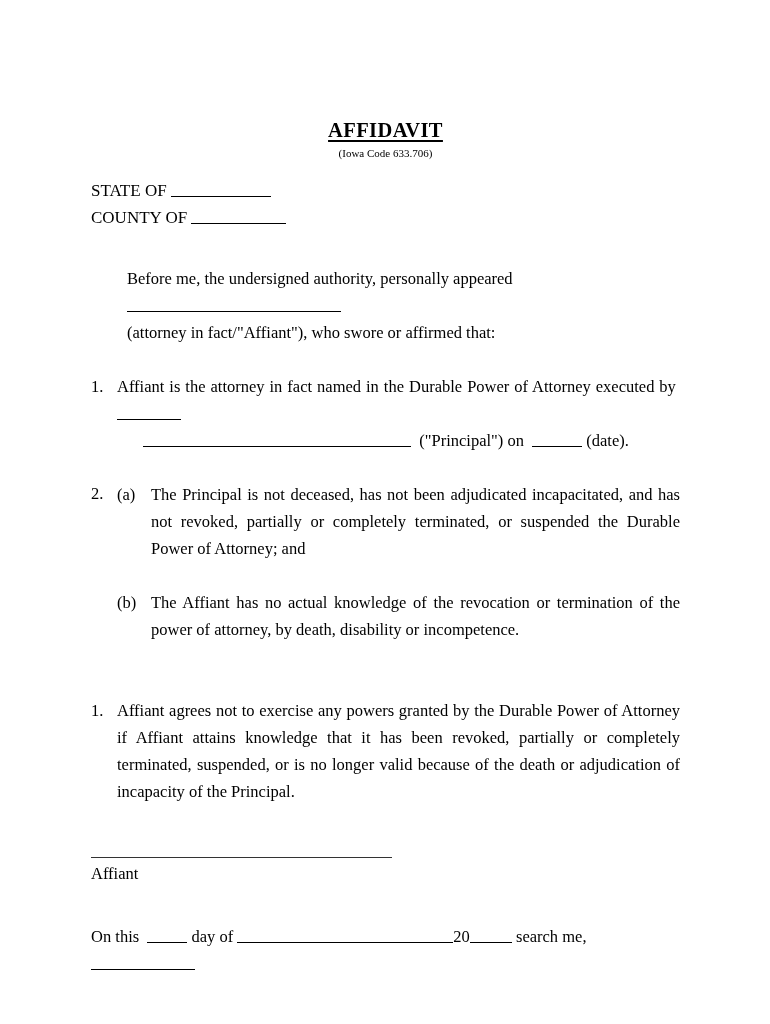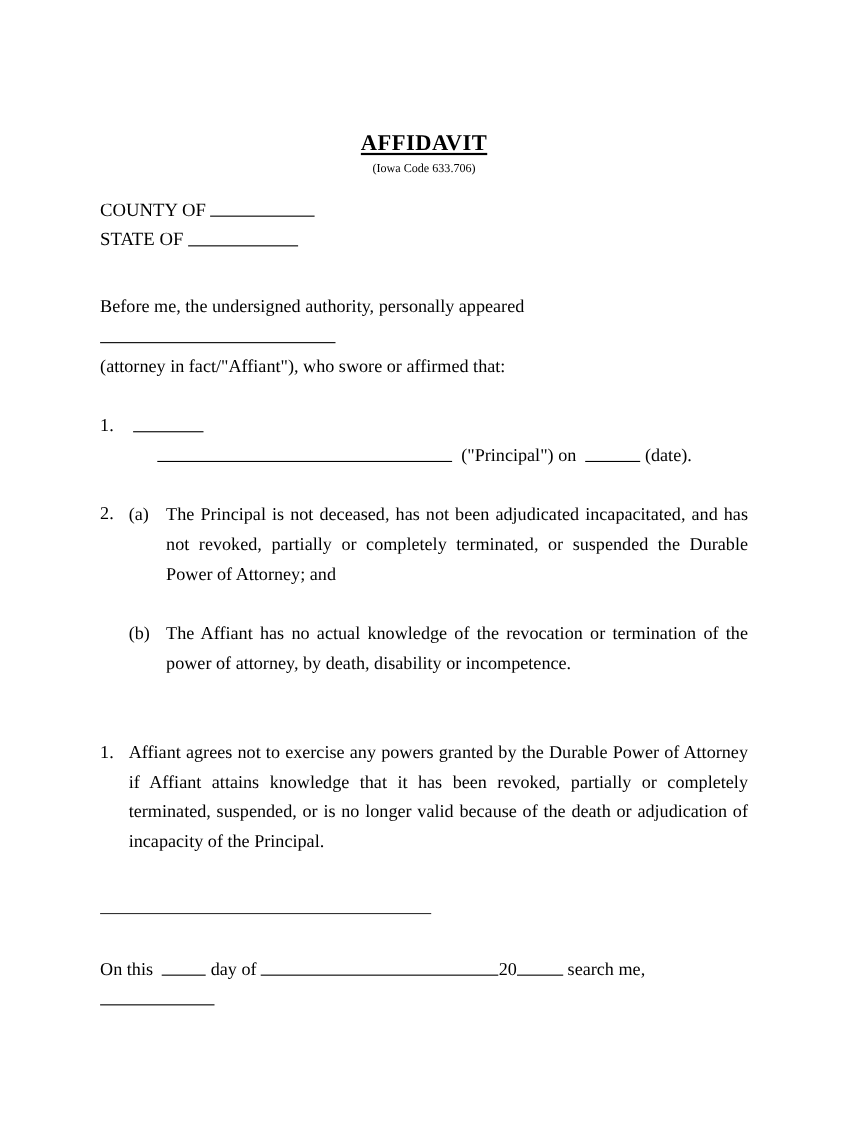--- a/index.html
+++ b/index.html
@@ -78,20 +78,21 @@
   .w-exec    { width: 64px;  }
   .w-princ   { width: 268px; }
   .w-date    { width: 50px;  }
   .w-day     { width: 40px;  }
   .w-month   { width: 216px; }
   .w-year    { width: 42px;  }
   .w-officer { width: 104px; }
 
   .intro {
     margin-top: 34px;
+    margin-left: 36px;
   }
   .intro .l2 { margin-top: 0; }
 
   
   .item {
     position: relative;
     padding-left: 26px;
     font-size: 16.5px;
     line-height: 27px;
     text-align: justify;
@@ -155,36 +156,36 @@
 
 <div class="page">
   <div class="content">
 
     <div class="title-block">
       <div class="doc-title">AFFIDAVIT</div>
       <div class="doc-subtitle">(Iowa Code 633.706)</div>
     </div>
 
     <div class="venue">
+      <div><span>STATE OF</span><span>&nbsp;</span><span class="blank w-state"></span></div>
       <div><span>COUNTY OF</span><span>&nbsp;</span><span class="blank w-county"></span></div>
-      <div><span>STATE OF</span><span>&nbsp;</span><span class="blank w-state"></span></div>
     </div>
 
     <div class="intro">
       <div class="para nojust">
         <span>Before me, the undersigned authority, personally appeared</span><span>&nbsp;</span><span class="blank w-appeared"></span>
       </div>
       <div class="para nojust l2">
         <span>(attorney in fact/"Affiant"), who swore or affirmed that:</span>
       </div>
     </div>
 
     <div class="item item-1">
       <span class="marker">1.</span>
-      <span>&nbsp;</span><span class="blank w-exec"></span>
+      <span>Affiant is the attorney in fact named in the Durable Power of Attorney executed by</span><span>&nbsp;</span><span class="blank w-exec"></span>
       <div>
         <span class="blank w-princ indent-line"></span><span>&nbsp;&nbsp;</span><span>("Principal") on</span><span>&nbsp;&nbsp;</span><span class="blank w-date"></span><span>&nbsp;</span><span>(date).</span>
       </div>
     </div>
 
     <div class="item item-2">
       <span class="marker">2.</span>
     </div>
 
     <div class="subitem sub-a">
@@ -197,20 +198,21 @@
       <span>The Affiant has no actual knowledge of the revocation or termination of the power of attorney, by death, disability or incompetence.</span>
     </div>
 
     <div class="item item-final">
       <span class="marker">1.</span>
       <span>Affiant agrees not to exercise any powers granted by the Durable Power of Attorney if Affiant attains knowledge that it has been revoked, partially or completely terminated, suspended, or is no longer valid because of the death or adjudication of incapacity of the Principal.</span>
     </div>
 
     <div class="sig-block">
       <div class="sig-rule"></div>
+      <div class="sig-label">Affiant</div>
     </div>
 
     <div class="notary">
       <div class="line">
         <span>On this</span><span>&nbsp;&nbsp;</span><span class="blank w-day"></span><span>&nbsp;</span><span>day of</span><span>&nbsp;</span><span class="blank w-month"></span><span>20</span><span class="blank w-year"></span><span>&nbsp;</span><span>search me,</span><span>&nbsp;</span><span class="blank w-officer"></span>
       </div>
 
     </div>
 
   </div>

